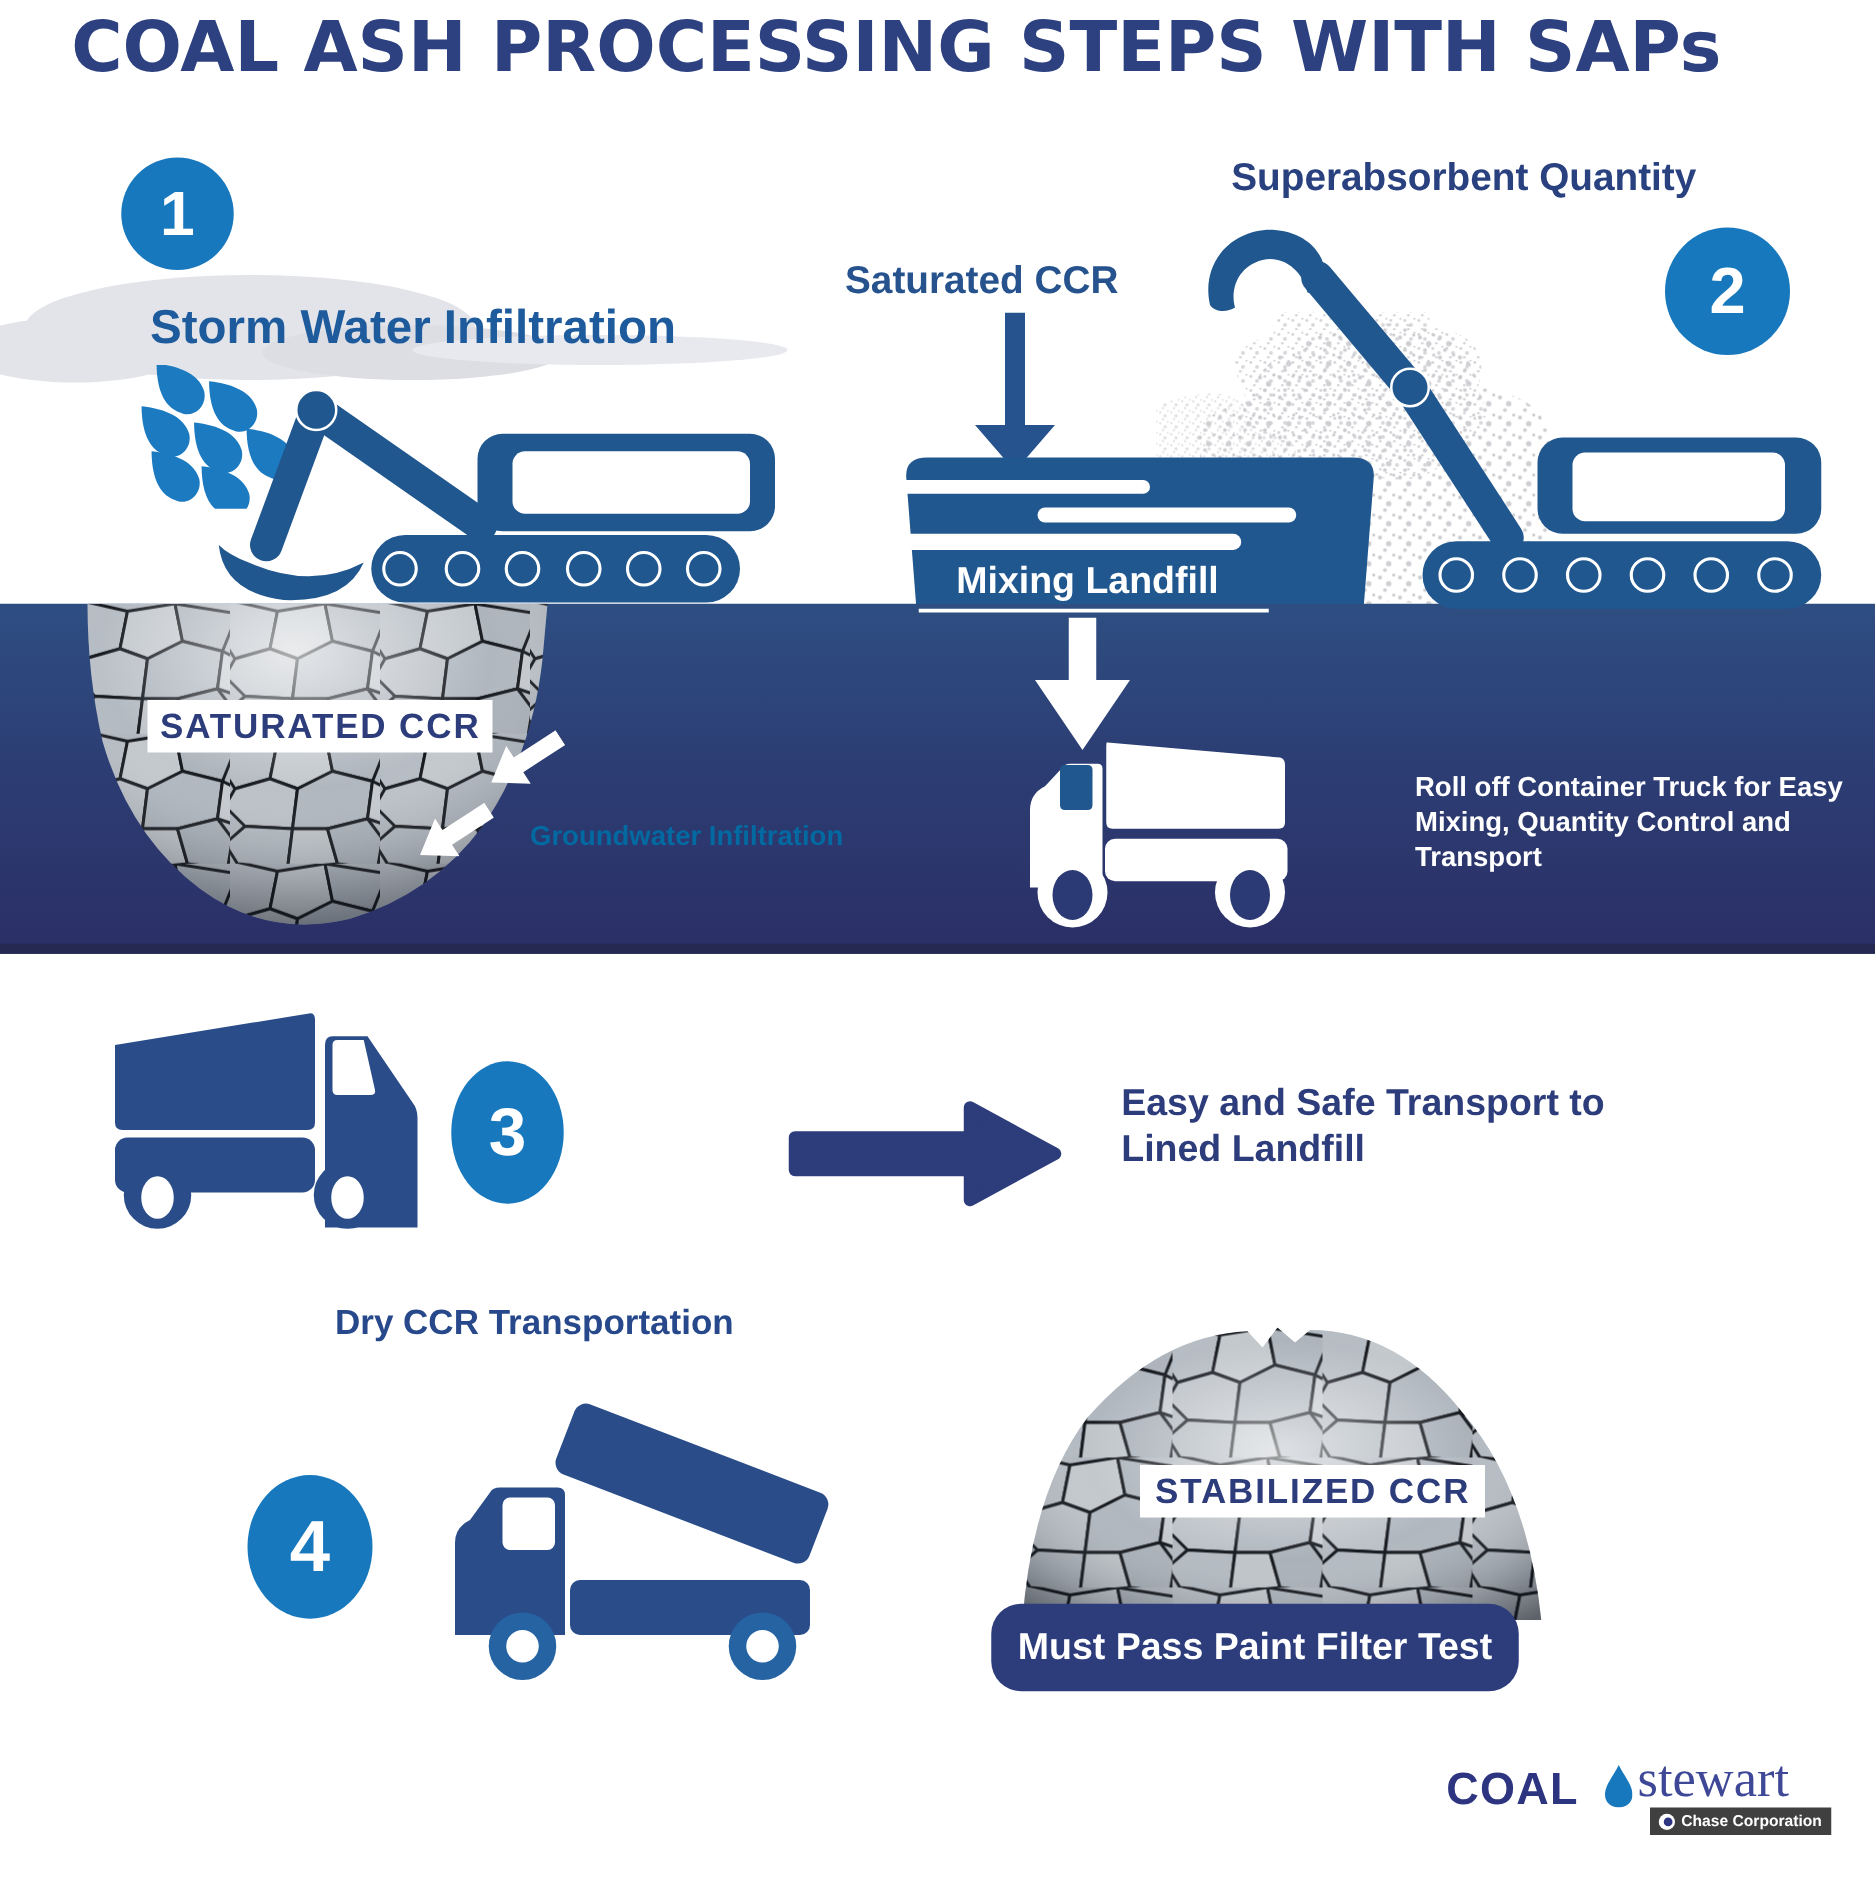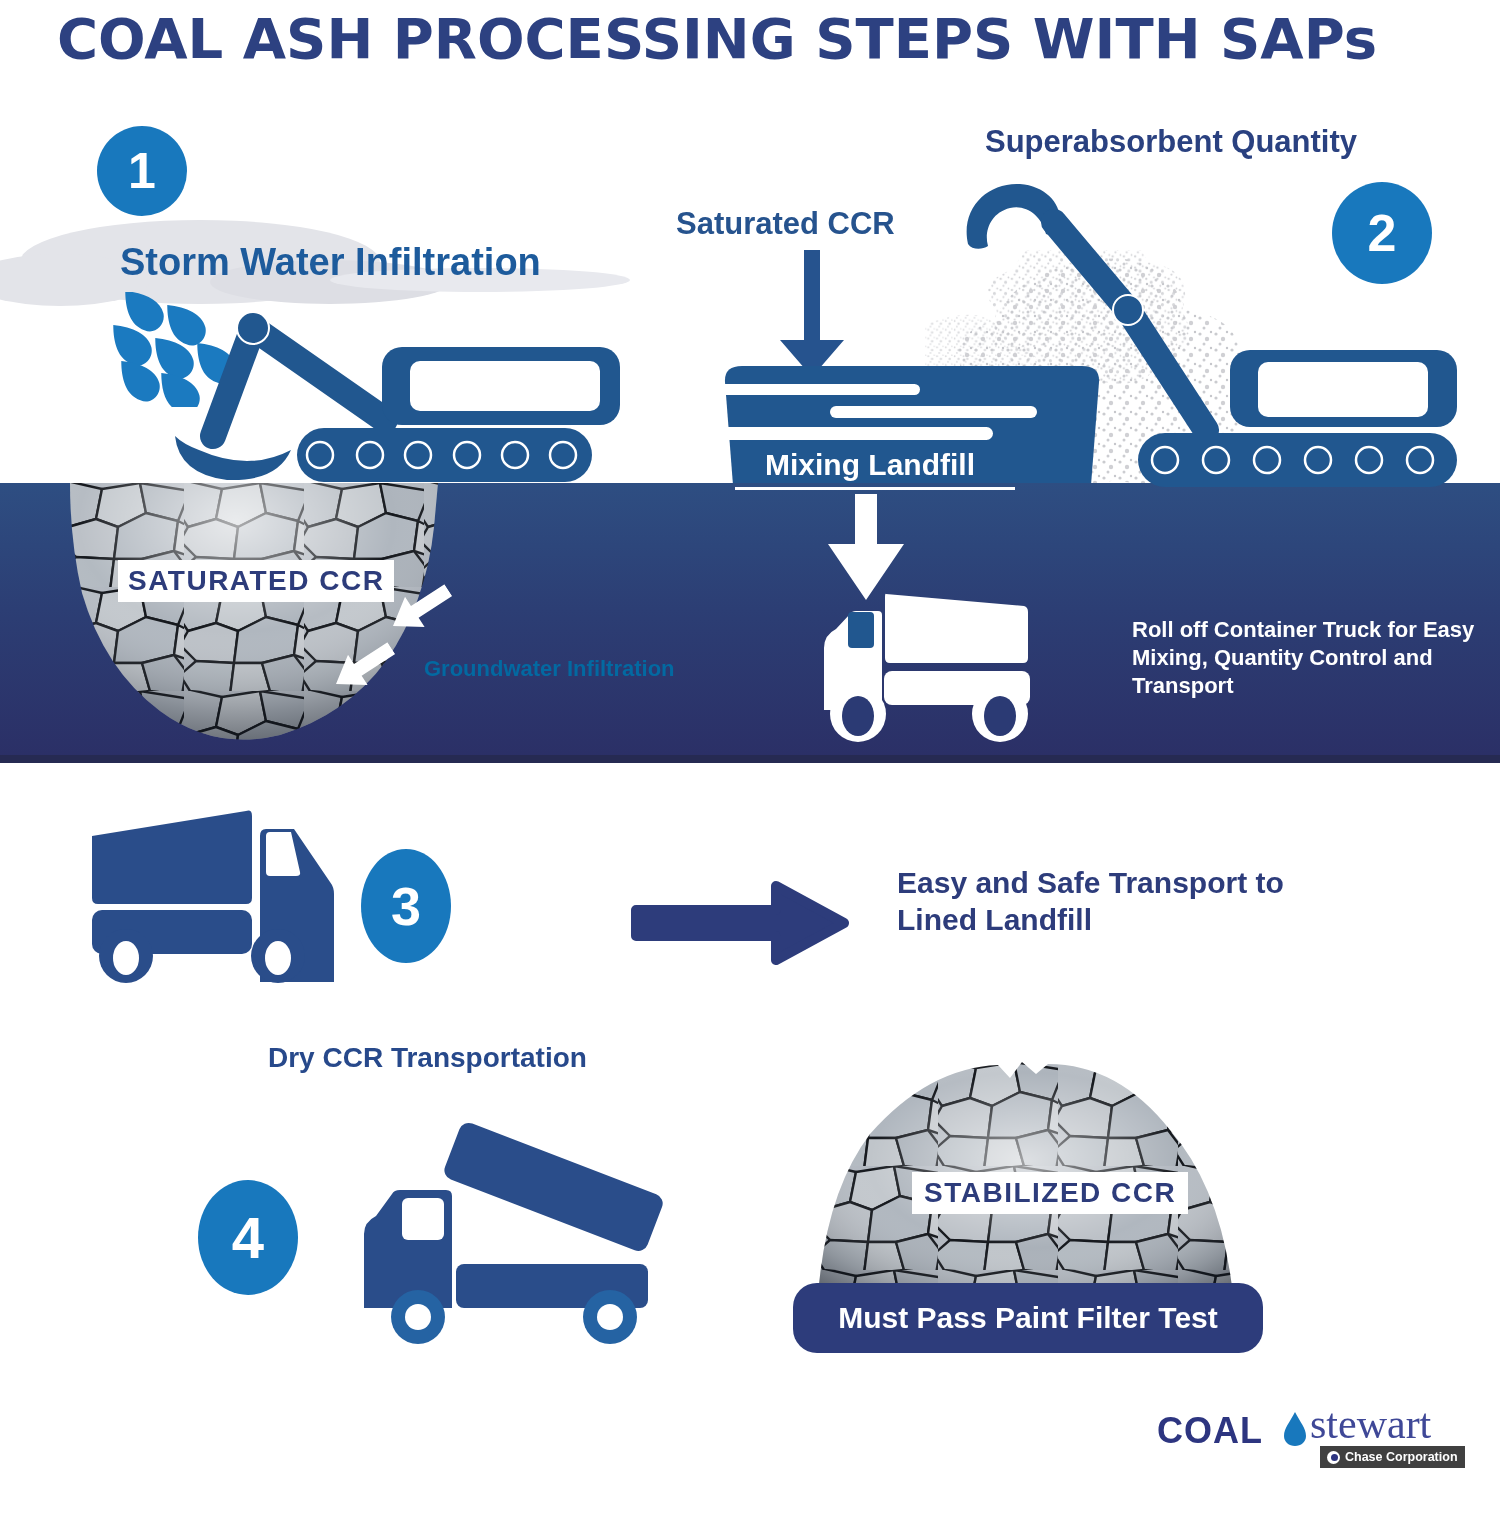--- a/index.html
+++ b/index.html
@@ -28,21 +28,21 @@
               color:#2d3c7b;letter-spacing:1.5px;z-index:6;white-space:nowrap;}
   .gw-lbl{left:424px;top:650px;width:270px;font-size:22px;font-weight:800;color:#0369a1;
           line-height:38px;z-index:6;}
   .truck-caption{left:1132px;top:616px;width:345px;font-size:22px;font-weight:700;color:#ffffff;
                  line-height:28px;z-index:6;}
   .result-lbl{left:897px;top:864px;width:440px;font-size:30px;font-weight:800;color:#2d3c7b;
               line-height:37px;}
   .dry-lbl{left:268px;top:1042px;font-size:28px;color:#27498b;}
   .dome-label{left:872px;top:1172px;background:#ffffff;padding:5px 12px;font-size:28px;font-weight:800;
               color:#2d3c7b;letter-spacing:1.5px;z-index:6;white-space:nowrap;margin-left:40px;}
-  .banner{left:793px;top:1283px;width:470px;height:70px;background:#2d3c7b;border-radius:24px;
+  .banner{left:793px;top:1283px;width:422px;height:70px;background:#2d3c7b;border-radius:24px;
           color:#ffffff;font-size:30px;font-weight:800;display:flex;align-items:center;
           justify-content:center;white-space:nowrap;z-index:7;}
   .z1{z-index:1}.z2{z-index:2}.z5{z-index:5}.z6{z-index:6}
   .brand-zappa{left:1157px;top:1410px;font-size:36px;font-weight:800;color:#2d3580;letter-spacing:1px;}
   .brand-stewart{left:1310px;top:1400px;font-family:"Liberation Serif",serif;font-size:42px;
                  font-weight:400;color:#3f4897;}
   .brand-badge{left:1320px;top:1446px;background:#404040;color:#ffffff;font-size:12.5px;font-weight:700;
                padding:4px 7px;display:flex;align-items:center;gap:5px;white-space:nowrap;}
   .chase-dot{position:relative;width:13px;height:13px;border-radius:50%;background:#ffffff;display:inline-block;}
   .chase-dot::after{content:"";position:absolute;left:4px;top:3px;width:7px;height:7px;border-radius:50%;

